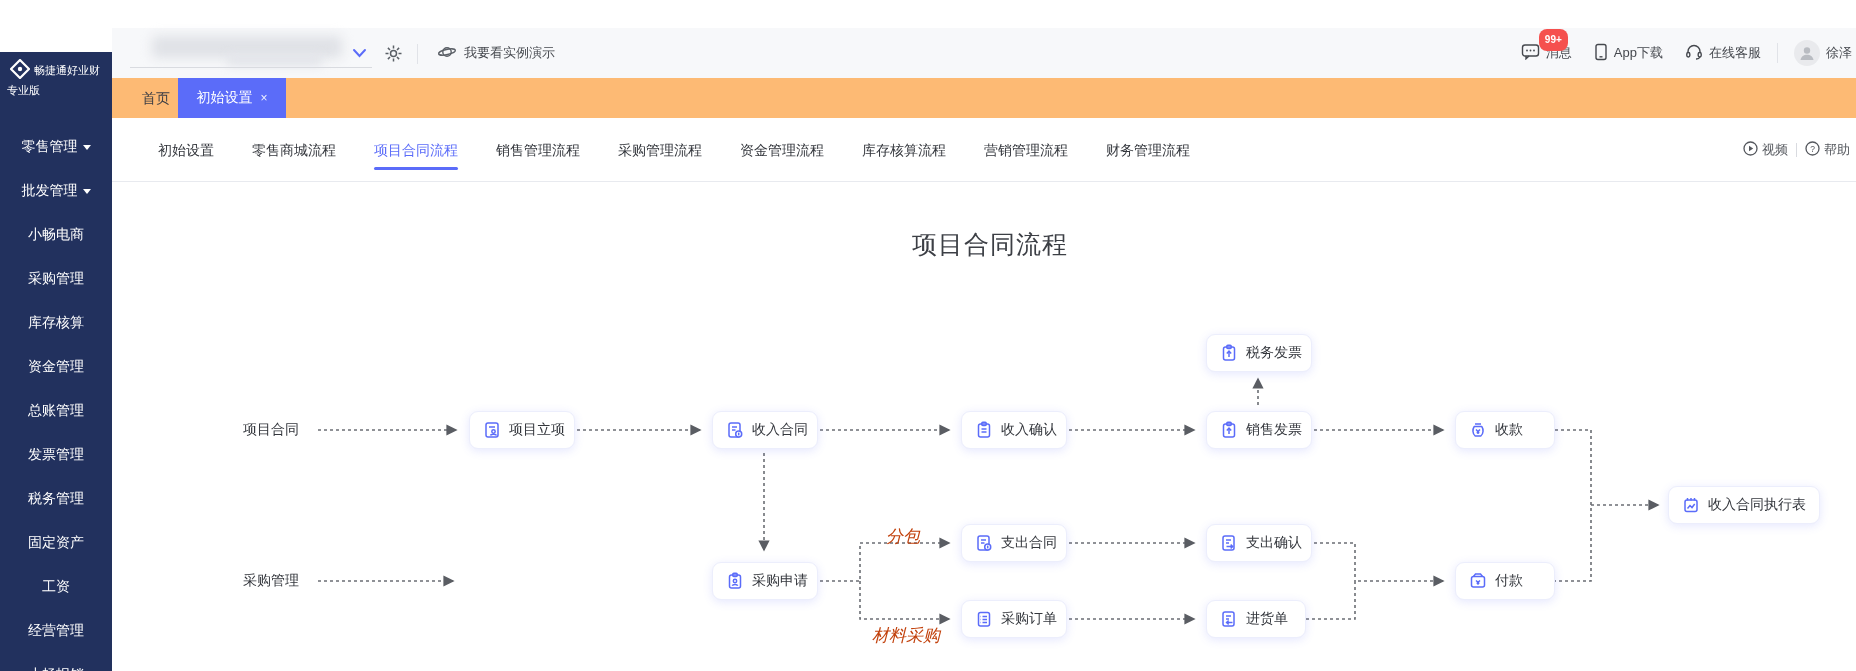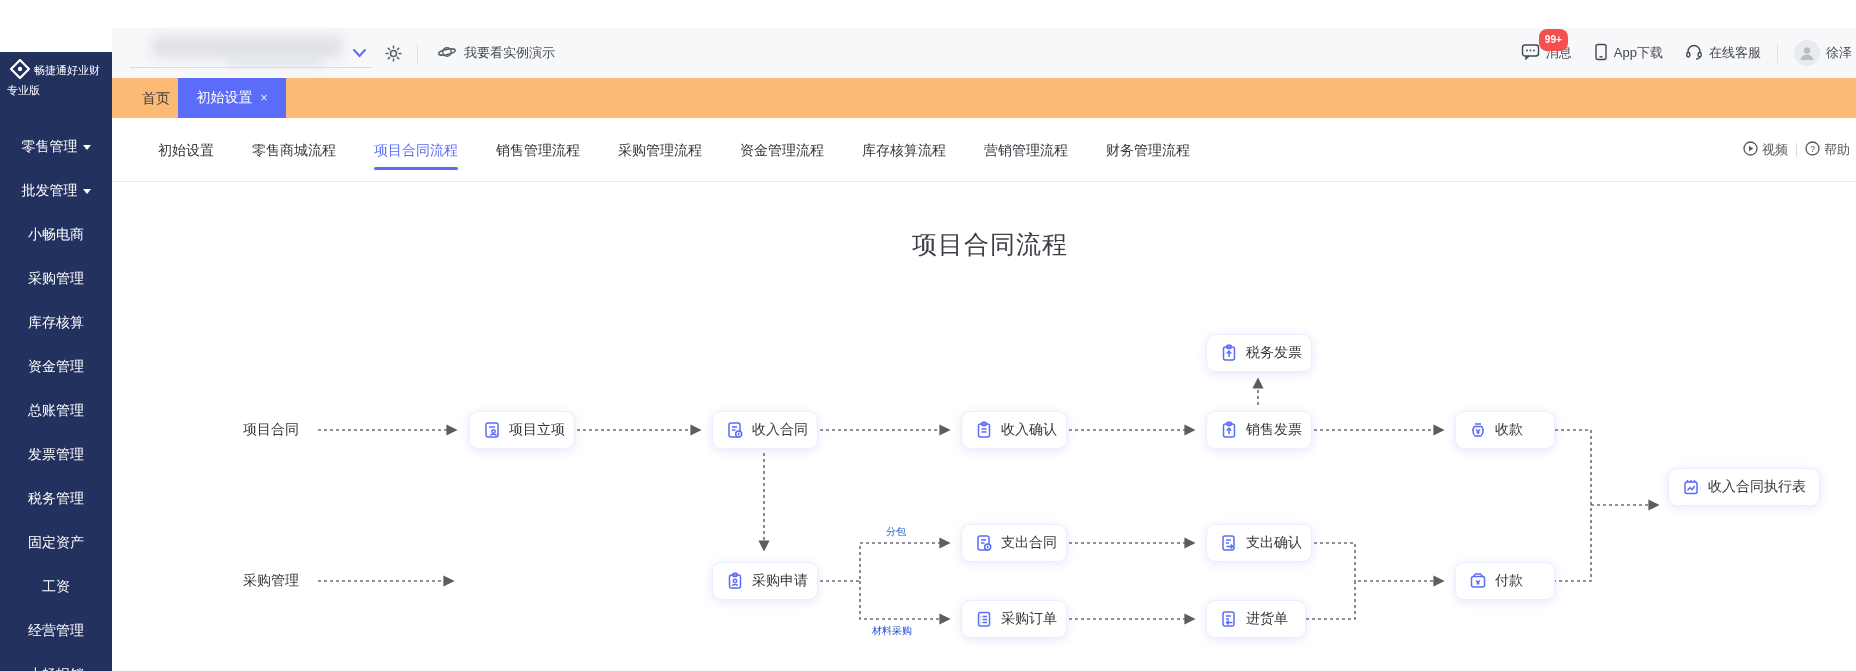--- a/index.html
+++ b/index.html
@@ -66,21 +66,21 @@
     gap:8px; font-size:13px; color:#55585e; }
   .sb-link { display:flex; align-items:center; gap:4px; cursor:pointer; white-space:nowrap; }
   .sb-sep { width:1px; height:14px; background:#d9dbe0; }
 
   
   .canvas { position:absolute; left:112px; top:182px; width:1744px; height:489px; background:#fff; }
   .diagram-title { position:absolute; left:912px; top:228px; font-size:25px; color:#3c3f45;
     letter-spacing:1px; white-space:nowrap; }
   .wires { position:absolute; left:0; top:0; width:1856px; height:671px; pointer-events:none; }
   .rowlabel { position:absolute; font-size:14px; color:#33363c; font-weight:500; white-space:nowrap; }
-  .edgelabel { position:absolute; font-size:10px; color:#1d4ed8; white-space:nowrap; }
+  .edgelabel { position:absolute; font-size:17px; color:#c2410c; white-space:nowrap;font-style:italic; }
   .node { position:absolute; height:38px; background:#fff; border:1px solid #eceefc; border-radius:9px;
     box-shadow:0 2px 10px rgba(91,108,249,.16); display:flex; align-items:center; gap:8px;
     padding-left:13px; font-size:14px; color:#33363c; cursor:pointer; white-space:nowrap; }
   .node .nicon { display:flex; align-items:center; }
 </style>
 </head>
 <body>
 
 <div class="app">
 
@@ -327,21 +327,21 @@
   <div class="node" style="left:1455px; top:411px; width:100px;">
     <span class="nicon">
       <svg width="18" height="18" viewBox="0 0 18 18" fill="none" stroke="#5b6cf9" stroke-width="1.5">
         <path d="M5 5.5h8M6 3h6M5.2 5.5c-1.8 2.8-1.8 7.2 1 9.5h5.6c2.8-2.3 2.8-6.7 1-9.5"></path>
         <path d="M7 8.5l2 2 2-2M9 10.5v2.5M7.6 11.4h2.8"></path>
       </svg>
     </span>
     <span>收款</span>
   </div>
 
-  <div class="node" style="left:1668px; top:468px; width:152px;font-family:Liberation Serif, serif;">
+  <div class="node" style="left:1668px; top:486px; width:152px;font-family:Liberation Serif, serif;">
     <span class="nicon">
       <svg width="18" height="18" viewBox="0 0 18 18" fill="none" stroke="#5b6cf9" stroke-width="1.5">
         <rect x="3" y="4" width="12" height="11.5" rx="2"></rect>
           <line x1="5.5" y1="2" x2="5.5" y2="4.5"></line>
           <line x1="9" y1="2" x2="9" y2="4.5"></line>
           <line x1="12.5" y1="2" x2="12.5" y2="4.5"></line>
         <polyline points="5.5,12.5 8,9.5 10,11.5 12.7,8"></polyline>
       </svg>
     </span>
     <span>收入合同执行表</span>

